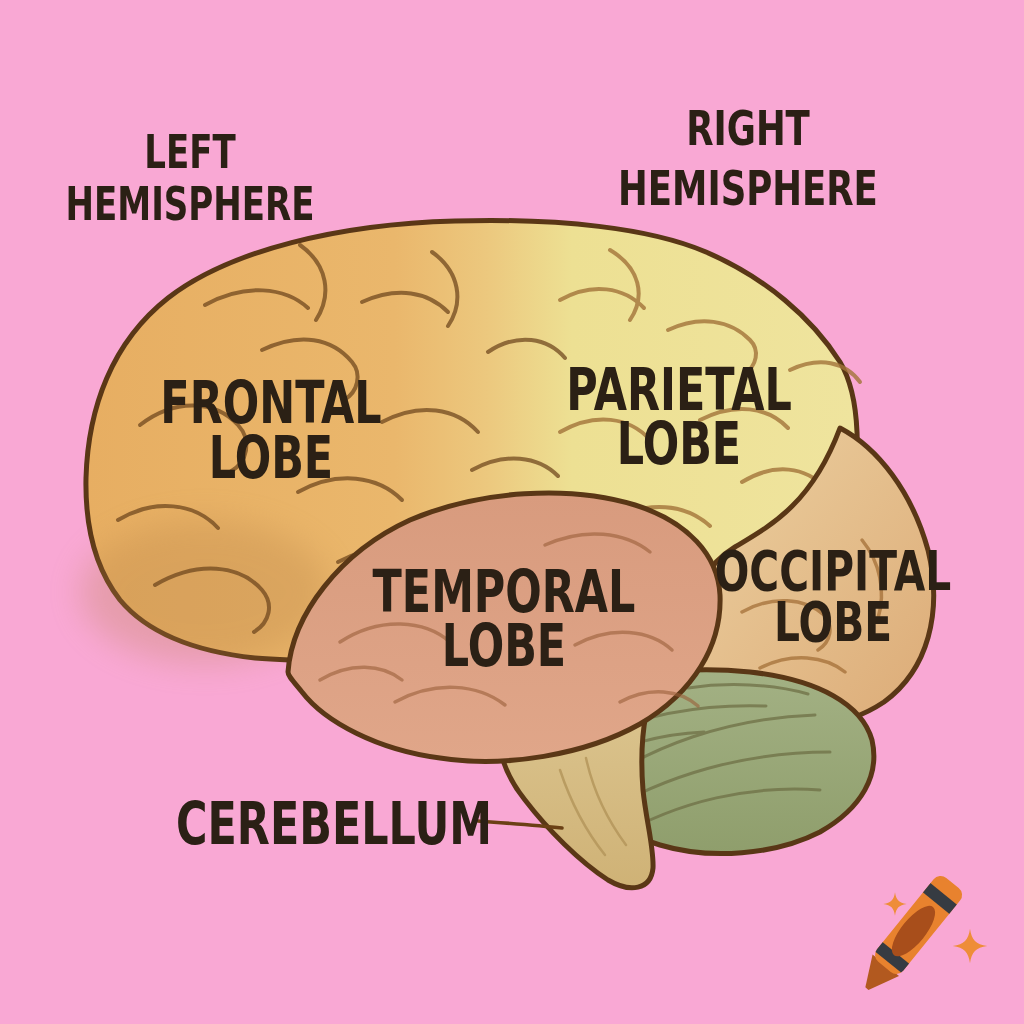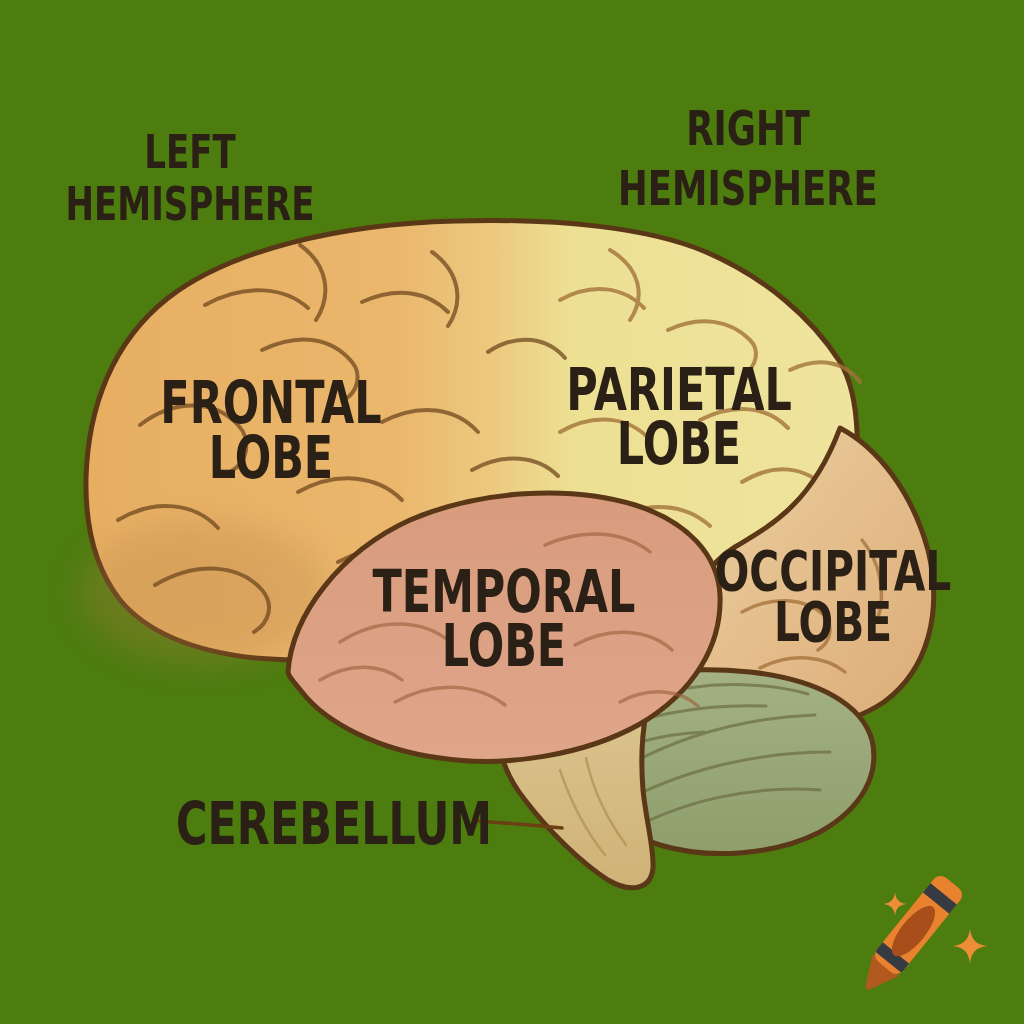--- a/index.html
+++ b/index.html
@@ -1,19 +1,19 @@
 <!DOCTYPE html>
 <html><head>
 <meta charset="utf-8">
 <style>
   html,body{margin:0;padding:0;}
   #stage{
     position:relative;
     width:1024px;height:1024px;
-    background:#4d7c0f;
+    background:#f9a8d4;
     overflow:hidden;
     font-family:"DejaVu Sans", sans-serif;
   }
   #brain-svg{position:absolute;left:0;top:0;}
   .lbl{
     position:absolute;
     transform:translate(-50%,-50%) scaleX(0.74);
     font-weight:bold;
     color:#2b2015;
     text-align:center;

